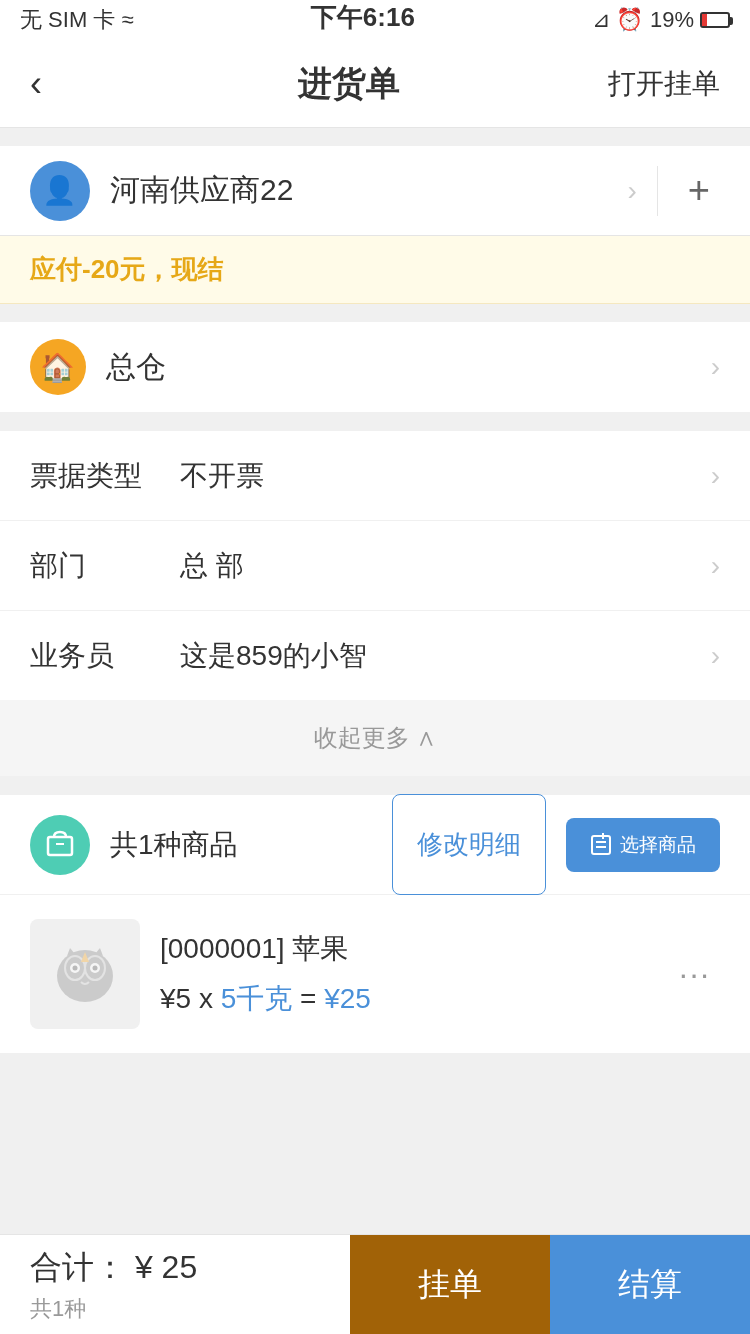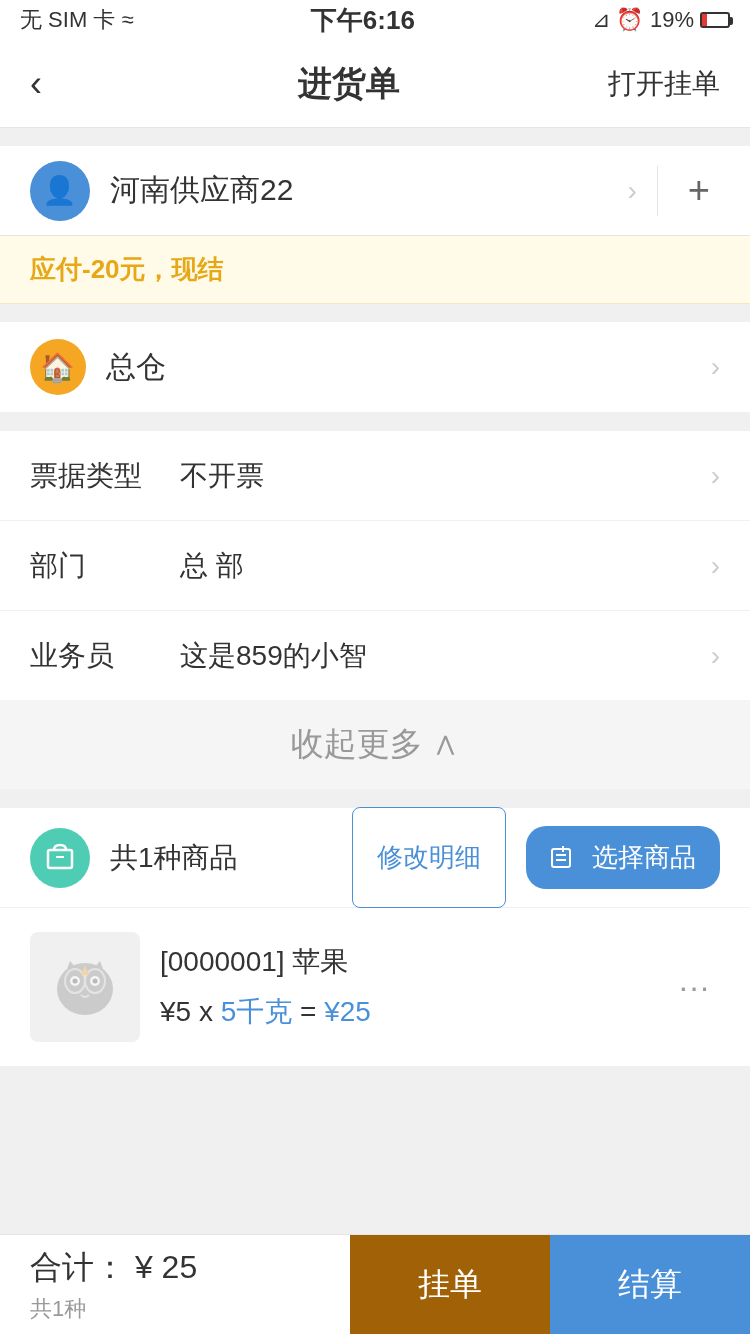--- a/index.html
+++ b/index.html
@@ -12,21 +12,20 @@
       font-size: 28px;
       color: #333;
     }
 
     
     .status-bar {
       width: 750px;
       height: 40px;
       background: #fff;
       display: flex;
-      align-items: center;
       justify-content: space-between;
       padding: 0 20px;
       font-size: 22px;
       color: #333;
     }
     .status-left { display: flex; align-items: center; gap: 8px; }
     .status-center { font-weight: 600; font-size: 26px; }
     .status-right { display: flex; align-items: center; gap: 6px; font-size: 22px; }
 
     
@@ -178,21 +177,21 @@
       font-size: 28px;
       color: #ccc;
       padding-left: 10px;
     }
 
     
     .collapse-btn {
       background: #f5f5f5;
       text-align: center;
       padding: 22px 0;
-      font-size: 33px;
+      font-size: 24px;
       color: #999;
       cursor: pointer;
     }
 
     
     .product-header {
       display: flex;
       align-items: center;
       padding: 0 30px;
       height: 100px;
@@ -223,27 +222,27 @@
       background: #fff;
       border-radius: 8px;
       padding: 32px 24px;
       font-size: 26px;
       cursor: pointer;
     }
     .btn-select {
       background: #4a90d9;
       color: #fff;
       border: none;
-      border-radius: 20px;
+      border-radius: 8px;
       padding: 14px 24px;
-      font-size: 26px;
-      cursor: pointer;
-      display: flex;
-      align-items: center;
-      gap: 16px;
+      font-size: 19px;
+      cursor: pointer;
+      display: flex;
+      align-items: center;
+      gap: 4px;
     }
 
     
     .product-item {
       display: flex;
       align-items: center;
       padding: 24px 30px;
       background: #fff;
       border-top: 1px solid #f0f0f0;
       gap: 20px;

